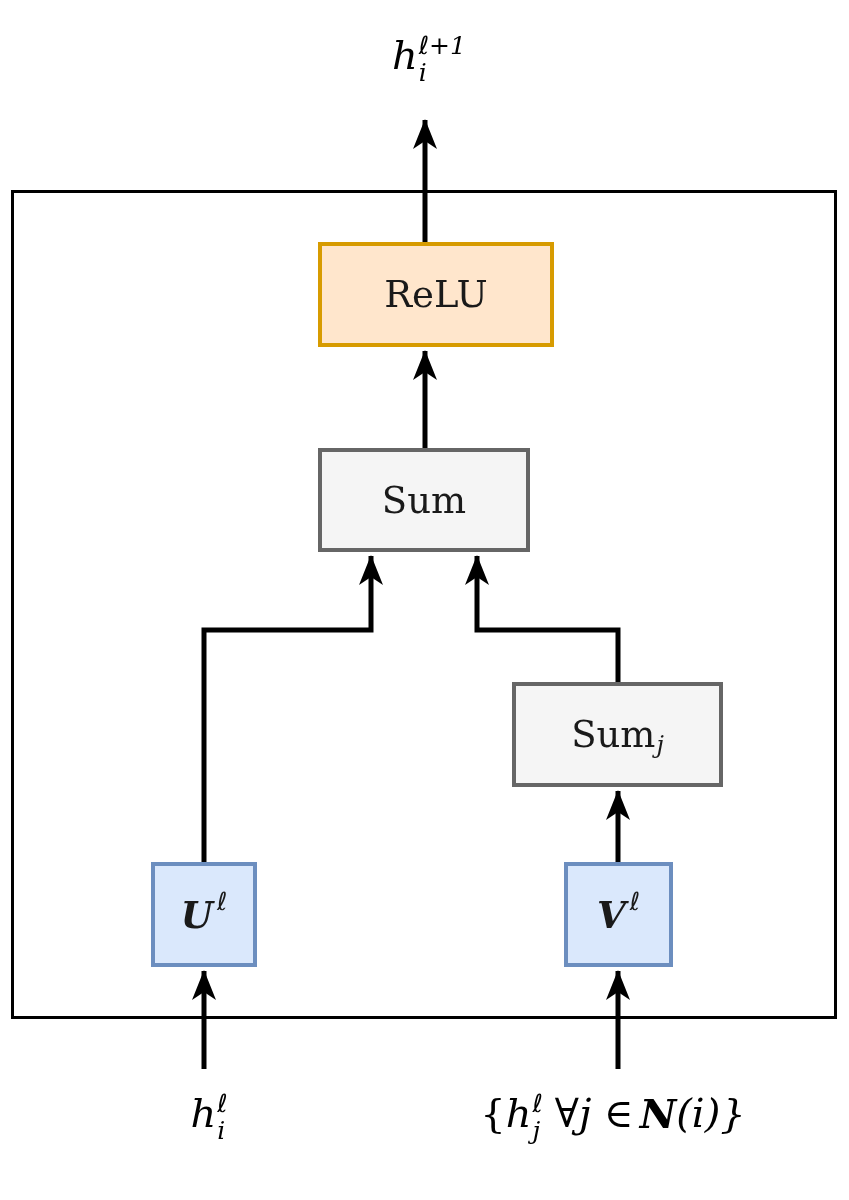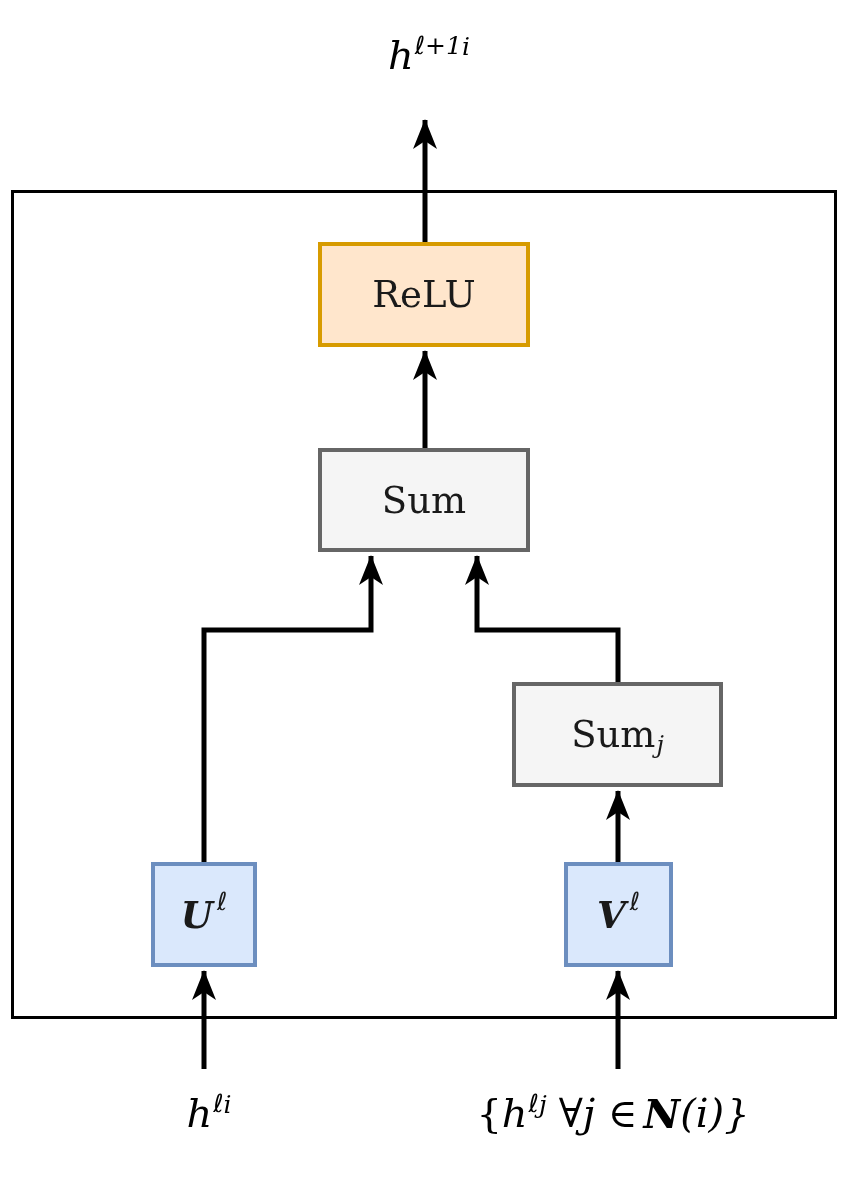--- a/index.html
+++ b/index.html
@@ -16,37 +16,37 @@
     border:3px solid #000;box-sizing:border-box;background:transparent;
   }
   
   svg.wires{position:absolute;left:0;top:0;width:849px;height:1200px;pointer-events:none;}
   
   .node{
     position:absolute;display:flex;align-items:center;justify-content:center;
     box-sizing:border-box;border:4px solid;color:#1a1a1a;font-size:37px;
     white-space:nowrap;
   }
-  .node-relu{left:318px;top:242px;width:212px;height:105px;background:#FFE6CC;border-color:#D79B00;}
+  .node-relu{left:318px;top:242px;width:236px;height:105px;background:#FFE6CC;border-color:#D79B00;}
   .node-sum {left:318px;top:448px;width:212px;height:104px;background:#F5F5F5;border-color:#666666;}
   .node-sumj{left:512px;top:682px;width:211px;height:105px;background:#F5F5F5;border-color:#666666;}
   .node-u   {left:151px;top:862px;width:106px;height:105px;background:#DAE8FC;border-color:#6C8EBF;}
   .node-v   {left:564px;top:862px;width:109px;height:105px;background:#DAE8FC;border-color:#6C8EBF;}
   .it{font-style:italic;}
   .b{font-weight:bold;}
   
   .nsub{font-size:24px;font-style:italic;transform:translateY(10px);margin-left:1px;}
   .nsup{font-size:25px;font-style:italic;transform:translateY(-13px);margin-left:4px;}
   
   .math{
     position:absolute;display:flex;align-items:flex-start;color:#000;
     font-size:40px;white-space:nowrap;transform:translateX(-50%);
   }
   .stack{
-    display:inline-flex;flex-direction:row;align-items:flex-start;
+    display:inline-flex;flex-direction:column;align-items:flex-start;
     font-size:25px;line-height:1.02;margin-left:1px;padding-top:1px;font-style:italic;text-align:center;
   }
   .stack .ssub{margin-top:1px;}
   .mid{margin:0 6px 0 12px;}
 </style>
 </head>
 <body>
 
 <div class="canvas">
 

